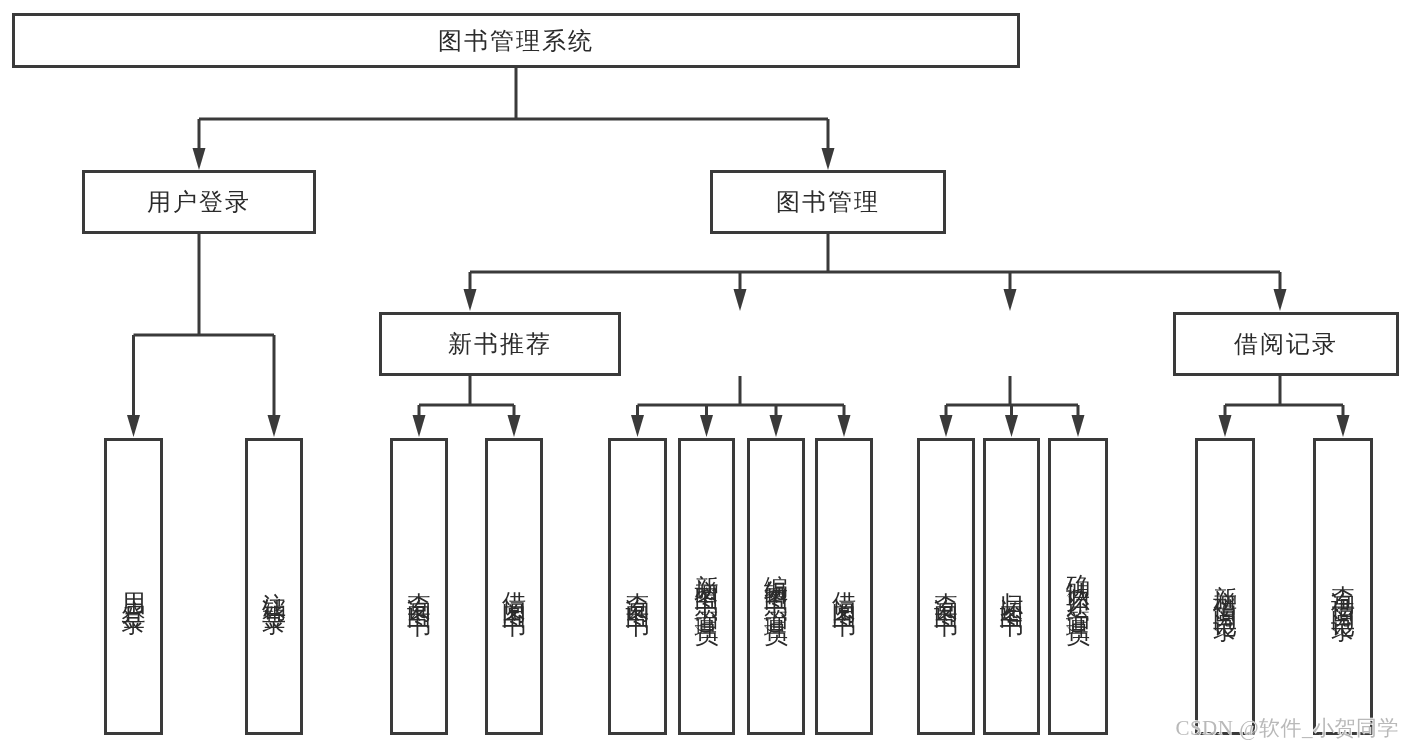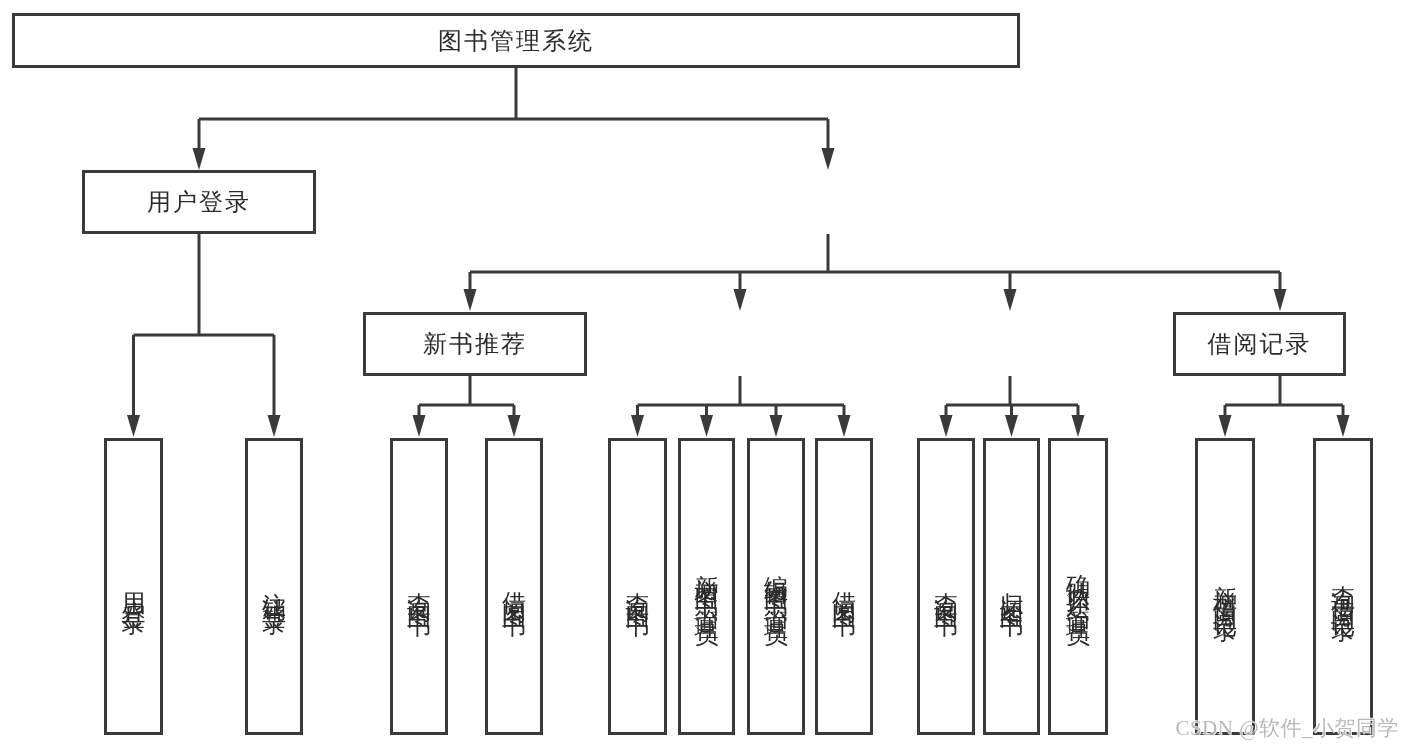--- a/index.html
+++ b/index.html
@@ -55,24 +55,24 @@
     line-height: 1;
     white-space: nowrap;
   }
   
   .lvl1 { left: 12px;  top: 13px;  width: 1008px; height: 55px; }
   .lvl2 { top: 170px; height: 64px; }
   .lvl3 { top: 312px; height: 64px; }
   .lvl4 { top: 438px; height: 297px; }
   #n-user-login      { left: 82px;  width: 234px; }
   #n-book-mgmt       { left: 710px; width: 236px; }
-  #n-new-rec         { left: 363px; width: 224px; }
+  #n-new-rec         { left: 379px; width: 242px; }
   #n-book-borrow     { left: 633px; width: 215px; }
   #n-current-borrow  { left: 903px; width: 215px; }
-  #n-borrow-records  { left: 1173px; width: 173px; }
+  #n-borrow-records  { left: 1173px; width: 226px; }
   #n-ul-login   { left: 104px;  width: 59px; }
   #n-ul-logout  { left: 245px;  width: 58px; }
   #n-rec-query  { left: 390px;  width: 58px; }
   #n-rec-borrow { left: 485px;  width: 58px; }
   #n-bb-query   { left: 608px;  width: 59px; }
   #n-bb-add     { left: 678px;  width: 57px; }
   #n-bb-edit    { left: 747px;  width: 58px; }
   #n-bb-borrow  { left: 815px;  width: 58px; }
   #n-cb-query   { left: 917px;  width: 58px; }
   #n-cb-return  { left: 983px;  width: 57px; }
@@ -147,20 +147,23 @@
     </g>
   </svg>
 
   <div class="node h lvl1">
     <span class="label">图书管理系统</span>
   </div>
 
   <div class="node h lvl2" id="n-user-login">
     <span class="label">用户登录</span>
   </div>
+  <div class="node h lvl2" id="n-book-mgmt">
+    <span class="label">图书管理</span>
+  </div>
 
   <div class="node h lvl3" id="n-new-rec">
     <span class="label">新书推荐</span>
   </div>
   <div class="node h lvl3" id="n-borrow-records">
     <span class="label">借阅记录</span>
   </div>
 
   <div class="node v lvl4" id="n-ul-login">
     <span class="label">用户登录</span>

